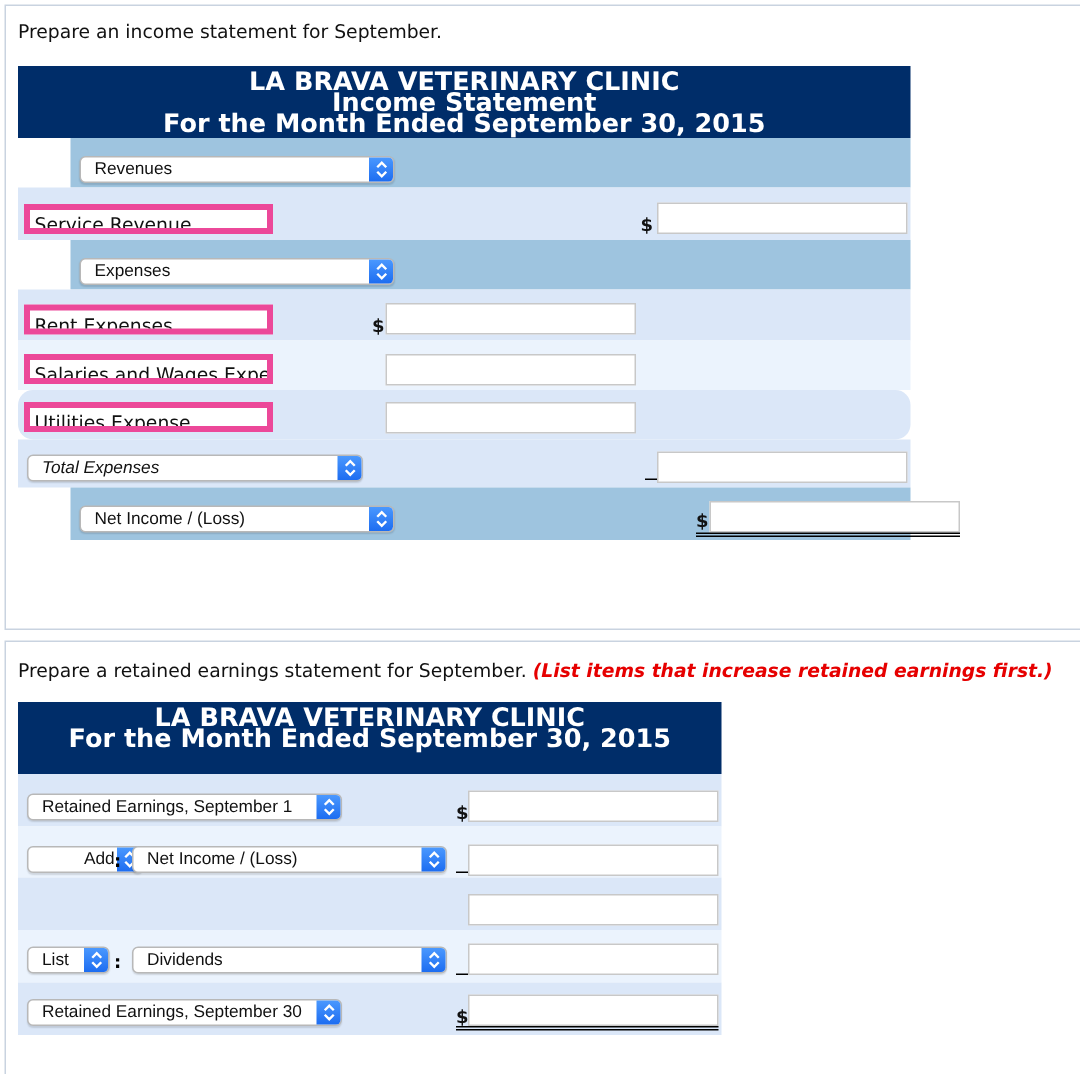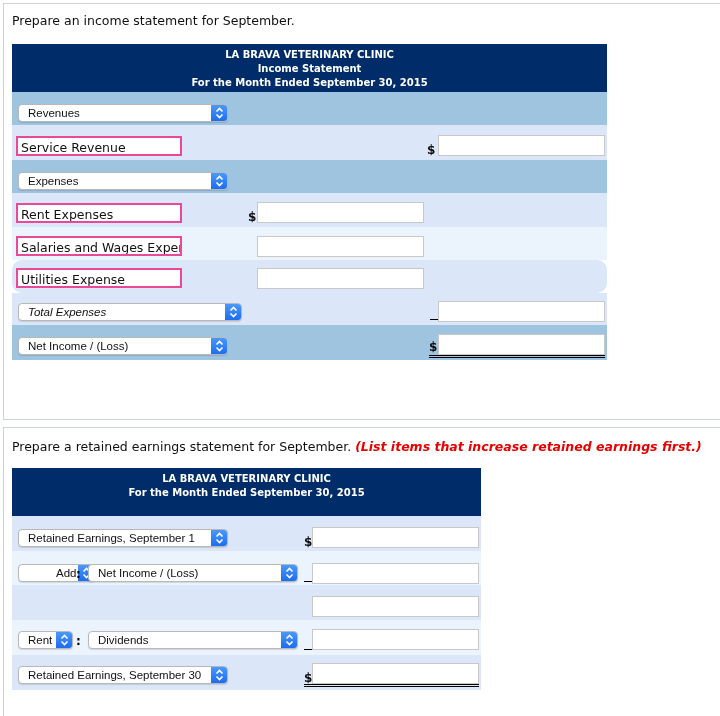--- a/index.html
+++ b/index.html
@@ -1,26 +1,26 @@
 <!DOCTYPE html>
 <html><head>
 <meta charset="utf-8">
 <style>
   html, body { margin:0; padding:0; background:#ffffff; }
   body { width:720px; height:716px; position:relative; overflow:hidden; font-family:"DejaVu Sans", "Liberation Sans", sans-serif; color:#000; }
   .panel { position:absolute; border:1px solid #c9d3e0; background:#fff; box-sizing:border-box; }
   .prompt { position:absolute; font-size:12.5px; color:#111; white-space:nowrap; }
   .prompt .hint { color:#e60000; font-weight:bold; font-style:italic; }
   .stmt { position:absolute; }
-  .hdr { background:#002d69; color:#fff; font-weight:bold; text-align:center; font-size:10px; line-height:14px; box-sizing:border-box; }
+  .hdr { background:#002d69; color:#fff; font-weight:bold; text-align:center; font-size:17px; line-height:14px; box-sizing:border-box; }
   .row { position:relative; box-sizing:border-box; }
-  .bg-dark { background:#9ec4df; }
+  .bg-dark { background:#9ec4df;margin-left:35px; }
   .bg-mid { background:#dbe7f8; }
   .bg-light { background:#ebf3fd; }
-  .txtbox { position:absolute; height:20px; border:2px solid #ec4899; background:#fff; box-sizing:border-box; font-size:12.5px; padding:2px 3px; white-space:nowrap; overflow:hidden; color:#111; }
+  .txtbox { position:absolute; height:20px; border:4px solid #ec4899; background:#fff; box-sizing:border-box; font-size:12.5px; padding:2px 3px; white-space:nowrap; overflow:hidden; color:#111; }
   .numbox { position:absolute; height:21px; border:1px solid #c8c8c8; background:#fff; box-sizing:border-box; }
   .sel { position:absolute; height:18px; background:#fff; border:1px solid #b8b8b8; border-radius:4px; box-sizing:border-box; font-family:"Liberation Sans", sans-serif; font-size:11.5px; line-height:16px; padding-left:9px; color:#111; white-space:nowrap; overflow:hidden; box-shadow:0 1px 1px rgba(0,0,0,0.12); }
   .sel .arrow { position:absolute; right:-1px; top:-1px; width:17px; height:18px; background:linear-gradient(#4d9bff,#1a6af0); border-radius:0 4px 4px 0; color:#fff; display:flex; align-items:center; justify-content:center; }
   .sel .arrow svg { display:block; }
   .dollar { position:absolute; font-size:12px; font-weight:bold; color:#111; font-family:"DejaVu Sans", sans-serif; }
   .uline { position:absolute; width:8px; border-bottom:1px solid #000; }
   .dbl { position:absolute; border-bottom:3px double #000; }
   .colon { position:absolute; font-size:12px; font-weight:bold; }
 </style>
 </head>
@@ -155,21 +155,21 @@
     <div class="uline" style="left:292px; top:30px;"></div>
     <div class="numbox" style="left:300px; top:12px; width:167px;"></div>
   </div>
 
   <div class="row bg-mid" style="height:35px;">
     <div class="numbox" style="left:300px; top:11px; width:167px;"></div>
   </div>
 
   <div class="row bg-light" style="height:35px;">
     <div class="sel" style="left:6px; top:11px; width:55px;">
-      <span>Rent</span>
+      <span>List</span>
       <span class="arrow">
           <svg width="9" height="12" viewBox="0 0 9 12">
             <path d="M1.5 4.5 L4.5 1.5 L7.5 4.5 M1.5 7.5 L4.5 10.5 L7.5 7.5" stroke="#fff" stroke-width="1.6" fill="none"></path>
           </svg>
         </span>
     </div>
     <span class="colon" style="left:64px; top:14px;">:</span>
     <div class="sel" style="left:76px; top:11px; width:210px;">
       <span>Dividends</span>
       <span class="arrow">

